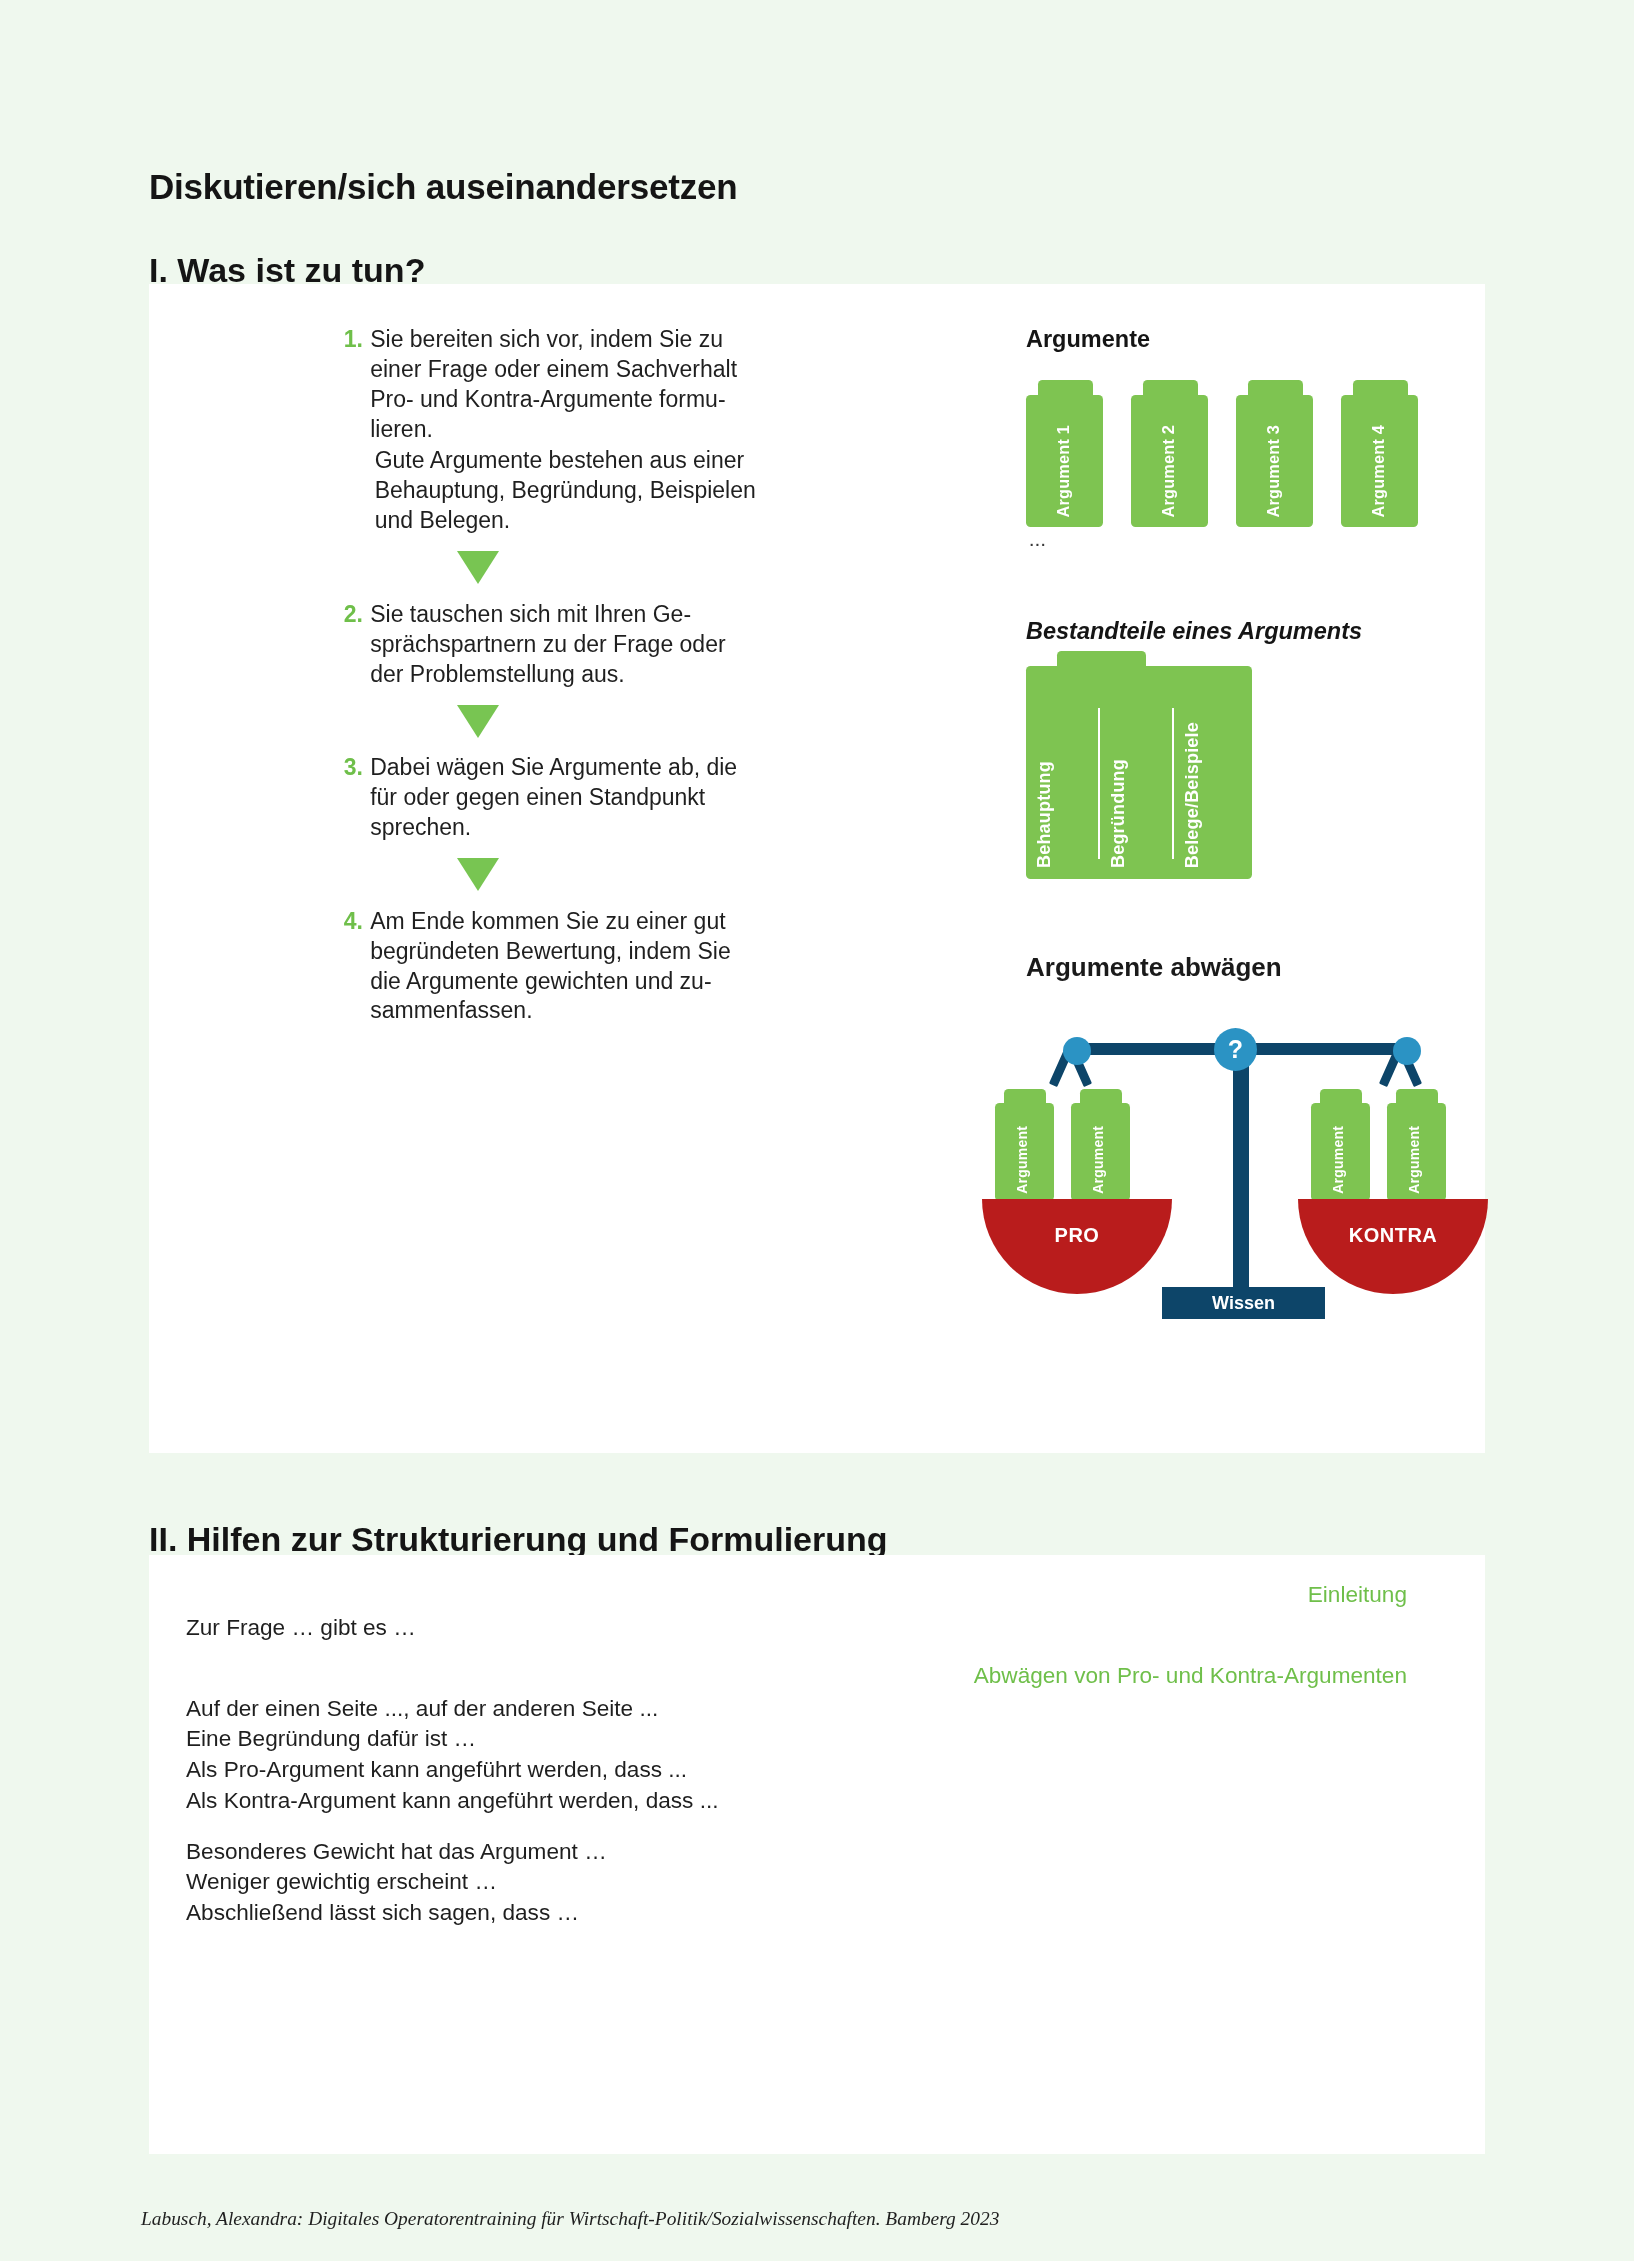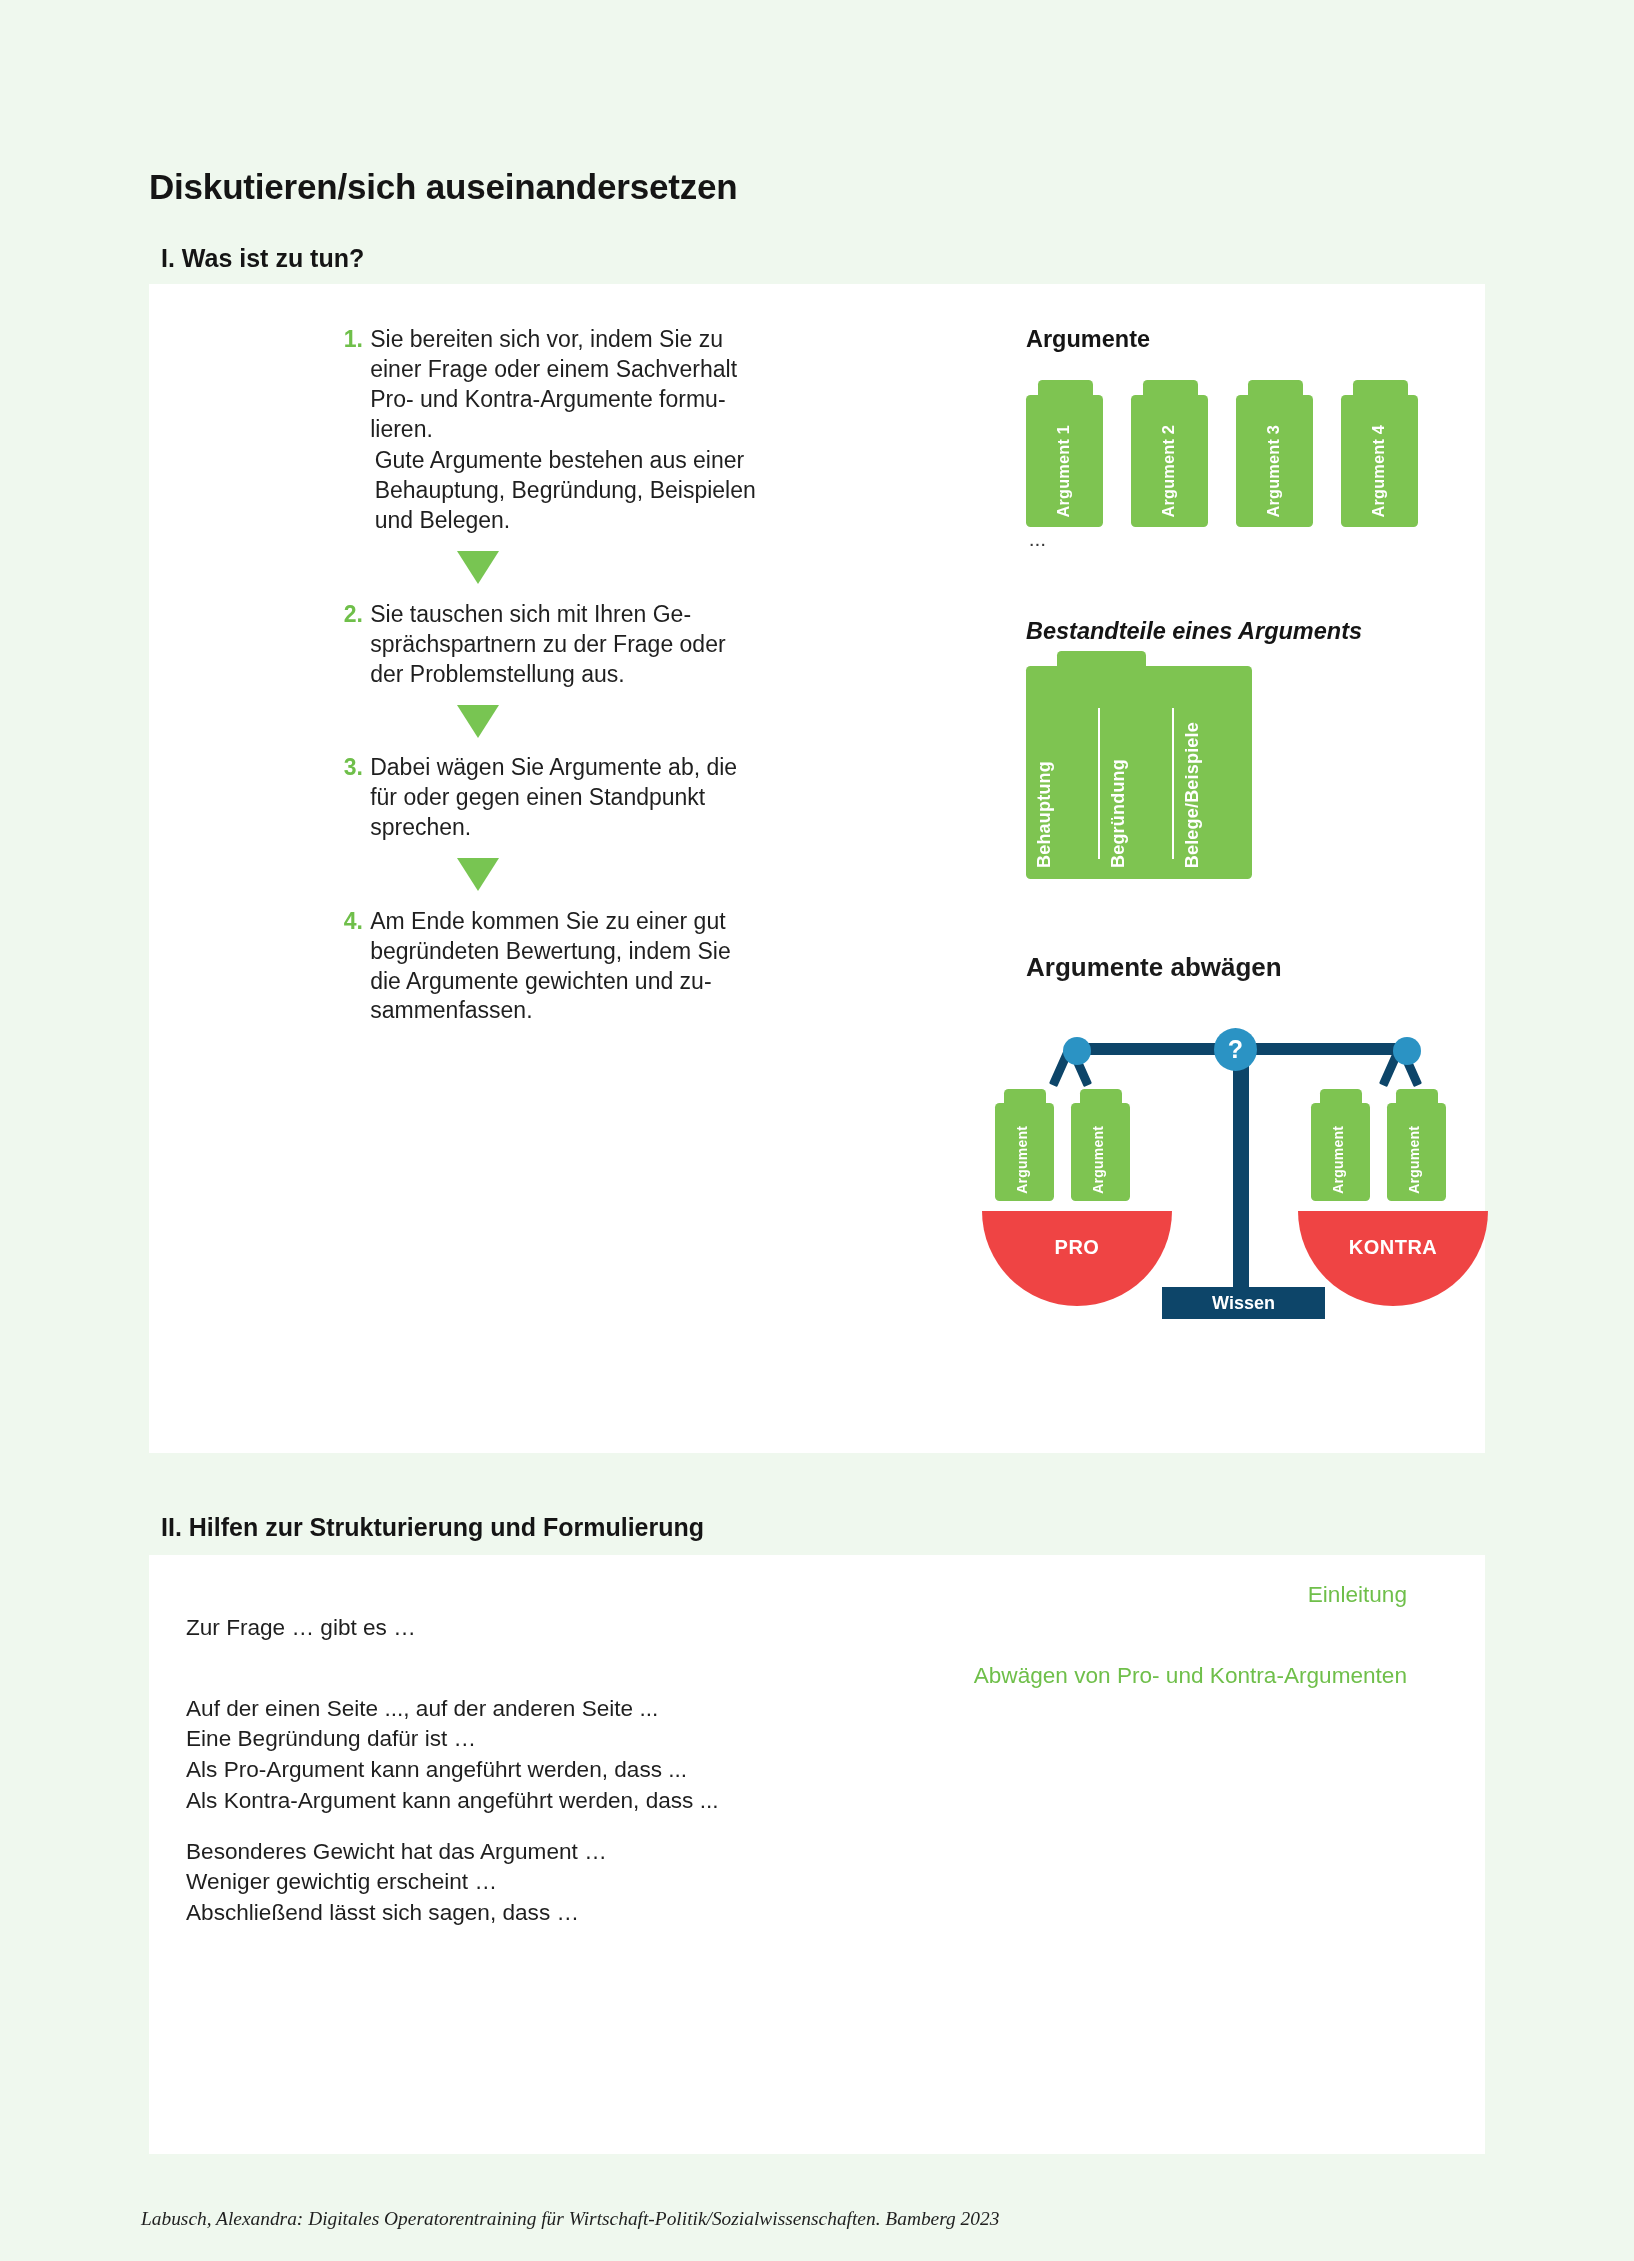--- a/index.html
+++ b/index.html
@@ -14,22 +14,22 @@
   }
   .page{position:absolute; inset:0;}
 
   
   .doc-title{
     position:absolute; left:149px; top:144px;
     font-size:35px; font-weight:bold; letter-spacing:-0.2px;
     color:#151515;
   }
   .sec-head{
-    position:absolute; left:161px;
-    font-size:25px; font-weight:bold; color:#151515;
+    position:absolute; left:149px;
+    font-size:34px; font-weight:bold; color:#151515;
   }
   #sec1-head{top:223px;}
   #sec2-head{top:1492px;}
 
   
   .card{
     position:absolute; background:#ffffff;
     box-shadow:0 0 0 0 rgba(0,0,0,0);
   }
   #card-steps{left:149px; top:284px; width:1336px; height:1169px;}
@@ -154,23 +154,22 @@
   .hook .leg.a{left:25px; transform:rotate(24deg); transform-origin:top center;}
   .hook .leg.b{left:25px; transform:rotate(-24deg); transform-origin:top center;}
   .knob{
     position:absolute; top:42px; width:28px; height:28px; border-radius:50%;
     background:#2b93c4; z-index:4;
   }
   #knob-l{left:55px;}
   #knob-r{left:385px;}
   .pan{
     position:absolute; top:204px; width:190px; height:95px;
-    background:#ef4444;
+    background:#b91c1c;
     border-radius:0 0 99px 99px;
-    margin-top:12px;
   }
   .pan span{
     display:block; text-align:center; color:#fff; font-weight:bold;
     font-size:20px; padding-top:25px; letter-spacing:0.5px;
   }
   #pan-l{left:-26px;}
   #pan-r{left:290px;}
   .pan-args{position:absolute; top:107px; width:190px; height:99px;}
   #pan-args-l{left:-26px;}
   #pan-args-r{left:290px;}

